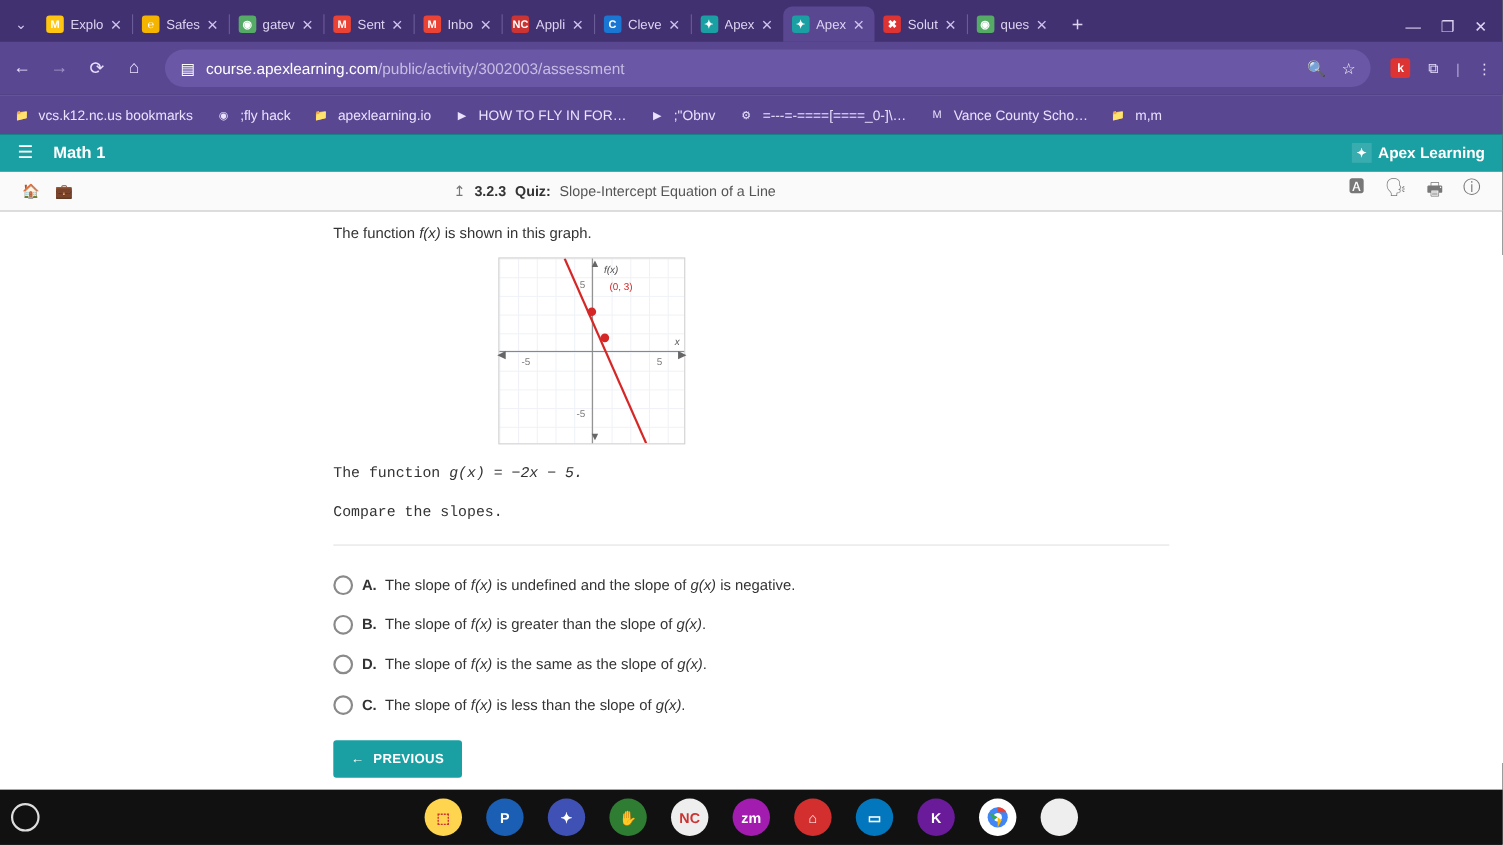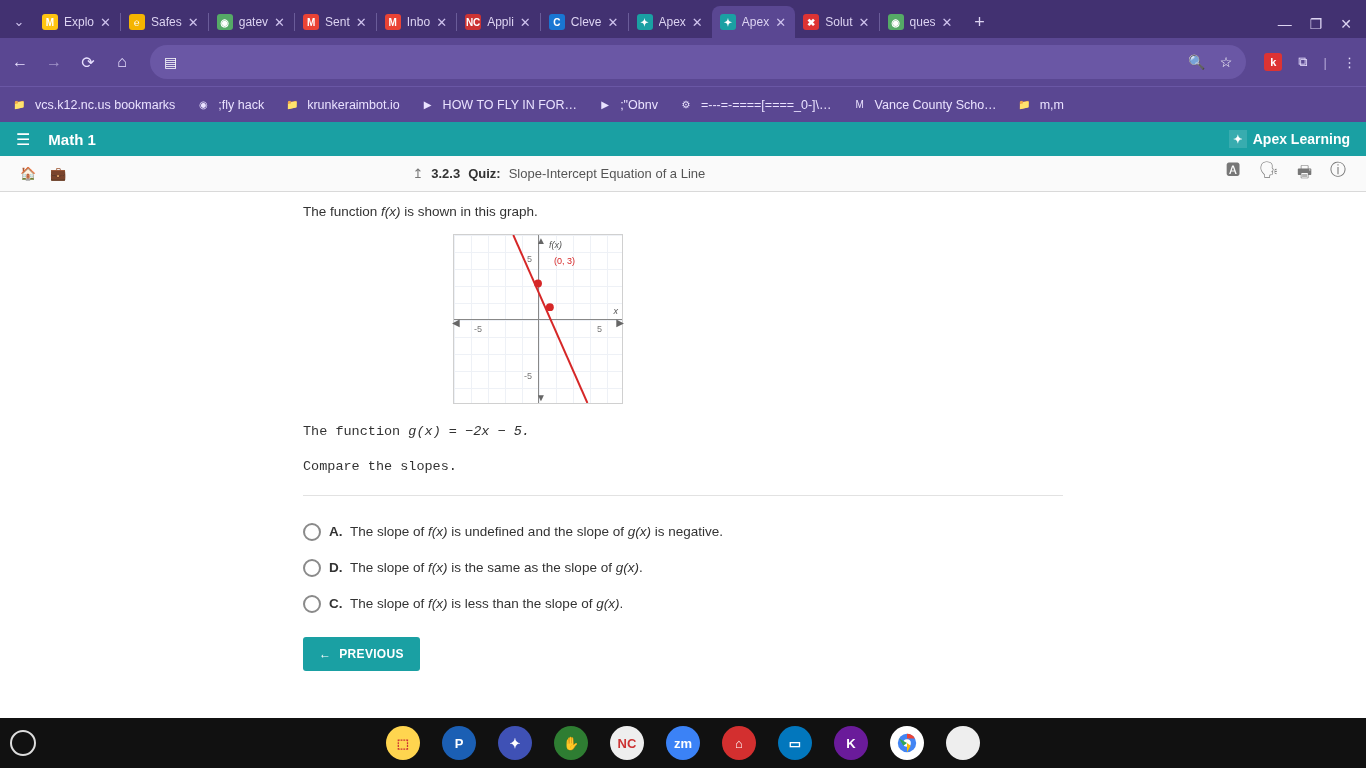--- a/index.html
+++ b/index.html
@@ -168,20 +168,21 @@
   </div>
   <div class="toolbar">
     <div class="nav-icons">
       <span>←</span>
       <span style="opacity:.5">→</span>
       <span>⟳</span>
       <span>⌂</span>
     </div>
     <div class="omnibox">
       <span>▤</span>
+      <span><span class="murl">course.apexlearning.com</span><span class="mpath">/public/activity/3002003/assessment</span></span>
       <div class="right">
         <span>🔍</span>
         <span>☆</span>
       </div>
     </div>
     <div class="tool-right">
       <div class="kbadge">k</div>
       <span>⧉</span>
       <span style="opacity:.6">|</span>
       <span>⋮</span>
@@ -193,21 +194,21 @@
     <div class="bitem">
       <span class="bicon">📁</span>
       <span>vcs.k12.nc.us bookmarks</span>
     </div>
     <div class="bitem">
       <span class="bicon">◉</span>
       <span>;fly hack</span>
     </div>
     <div class="bitem">
       <span class="bicon">📁</span>
-      <span>krunkeraimbot.io</span>
+      <span>apexlearning.io</span>
     </div>
     <div class="bitem">
       <span class="bicon">▶</span>
       <span>HOW TO FLY IN FOR…</span>
     </div>
     <div class="bitem">
       <span class="bicon">▶</span>
       <span>;"Obnv</span>
     </div>
     <div class="bitem">
@@ -289,20 +290,24 @@
 
     <hr class="sep">
 
     <div class="options" id="options">
         <div class="option">
           <div class="radio"></div>
           <div><b>A.</b> The slope of <em class="mi">f(x)</em> is undefined and the slope of <em class="mi">g(x)</em> is negative.</div>
         </div>
         <div class="option">
           <div class="radio"></div>
+          <div><b>B.</b> The slope of <em class="mi">f(x)</em> is greater than the slope of <em class="mi">g(x)</em>.</div>
+        </div>
+        <div class="option">
+          <div class="radio"></div>
           <div><b>D.</b> The slope of <em class="mi">f(x)</em> is the same as the slope of <em class="mi">g(x)</em>.</div>
         </div>
         <div class="option">
           <div class="radio"></div>
           <div><b>C.</b> The slope of <em class="mi">f(x)</em> is less than the slope of <em class="mi">g(x)</em>.</div>
         </div>
       </div>
 
     <button class="prev-btn">
       <span>←</span>
@@ -312,21 +317,21 @@
 </div>
 
 <div class="shelf">
   <div class="circle"></div>
   <div class="apps">
     <div class="app" style="background:#ffd54f;color:#c33">⬚</div>
     <div class="app" style="background:#1b5fb4">P</div>
     <div class="app" style="background:#3f51b5">✦</div>
     <div class="app" style="background:#2e7d32">✋</div>
     <div class="app" style="background:#eee;color:#c33">NC</div>
-    <div class="app" style="background:#3b82f6">zm</div>
+    <div class="app" style="background:#a21caf">zm</div>
     <div class="app" style="background:#d32f2f">⌂</div>
     <div class="app" style="background:#0277bd">▭</div>
     <div class="app" style="background:#6a1b9a">K</div>
     <div class="app" style="background:#fff">
       <svg width="22" height="22" viewBox="0 0 24 24">
           <circle cx="12" cy="12" r="10" fill="#4285f4"></circle>
           <circle cx="12" cy="12" r="4.2" fill="#fff"></circle>
           <path d="M12 2a10 10 0 0 1 8.6 5H12z" fill="#ea4335"></path>
           <path d="M3.4 7 8 15l4-3z" fill="#34a853"></path>
           <path d="M12 22 16 15l-4-3z" fill="#fbbc05"></path>

